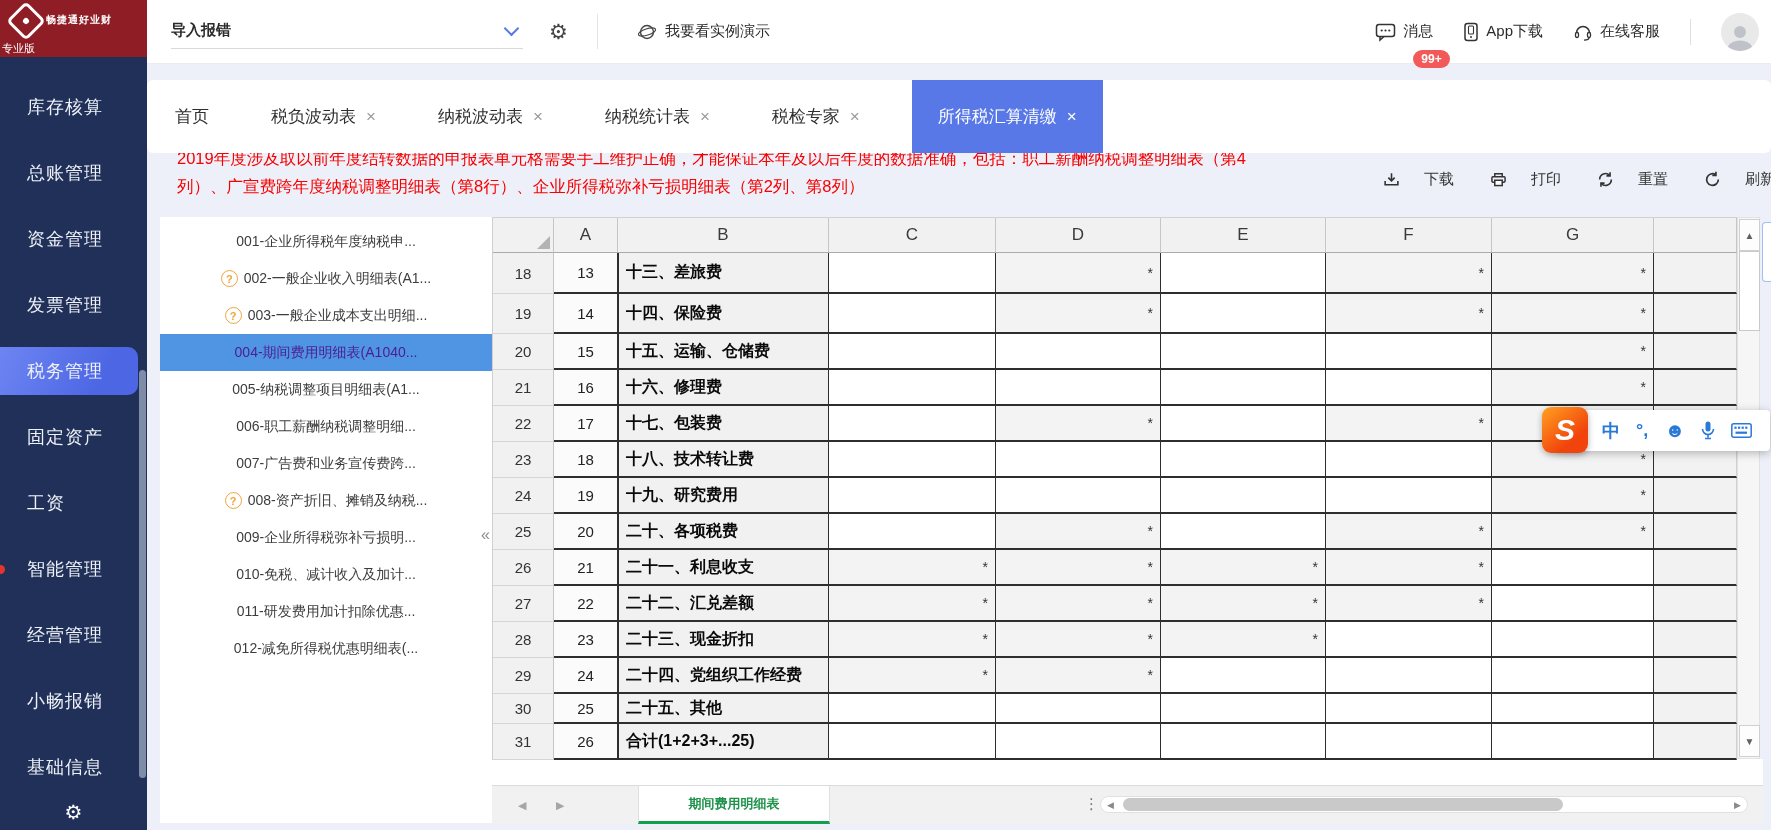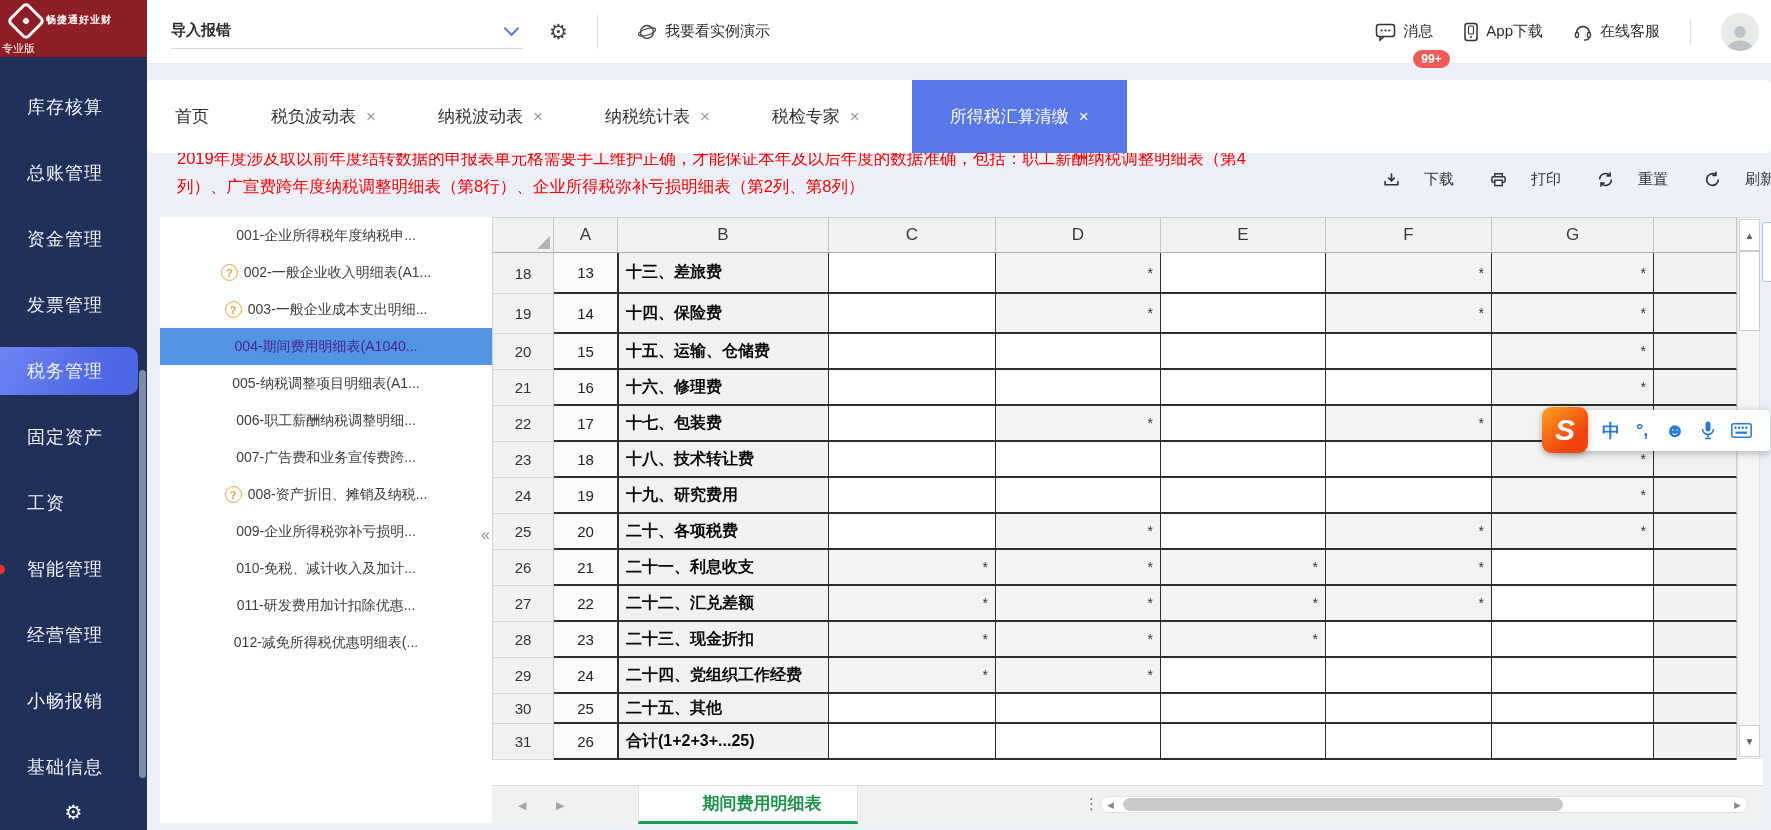--- a/index.html
+++ b/index.html
@@ -37,31 +37,31 @@
   .badge{position:absolute;left:38px;top:-12px;background:#f25a5a;color:#fff;font-size:12px;font-weight:bold;
          padding:2px 8px;border-radius:10px;white-space:nowrap;margin-top:40px;}
   .top-div2{width:1px;height:26px;background:#e0e0e0;}
   .avatar{width:38px;height:38px;border-radius:50%;background:#e9e9e9;overflow:hidden;display:flex;align-items:flex-end;justify-content:center;cursor:pointer;}
 
   
   .tabbar{position:absolute;left:147px;top:80px;width:1624px;height:73px;background:#fff;display:flex;align-items:stretch;z-index:9;border-radius:6px;}
   .tab{display:flex;align-items:center;gap:10px;padding:0 10px;margin-right:42px;font-size:17px;color:#2f2f2f;cursor:pointer;white-space:nowrap;}
   .tab:first-child{margin-left:18px;}
   .tab .tab-close{color:#9a9a9a;font-size:17px;}
-  .tab.active{background:#5878e8;color:#fff;padding:0 38px;margin-right:4px;align-items:center;}
+  .tab.active{background:#5878e8;color:#fff;padding:0 26px;margin-right:4px;align-items:center;}
   .tab.active .tab-close{color:#fff;}
 
   
   .notice{position:absolute;left:177px;top:144px;width:1200px;font-size:16.5px;line-height:28px;color:#f70000;z-index:5;}
   .actions{position:absolute;left:1383px;top:170px;display:flex;gap:36px;z-index:6;}
   .action-btn{display:flex;align-items:center;gap:24px;font-size:15px;color:#333;cursor:pointer;white-space:nowrap;}
   .action-btn svg{display:block;}
 
   
-  .form-panel{position:absolute;left:160px;top:217px;width:332px;height:547px;background:#fff;z-index:4;box-sizing:border-box;}
+  .form-panel{position:absolute;left:160px;top:217px;width:332px;height:547px;background:#fff;z-index:4;padding-top:6px;box-sizing:border-box;}
   .form-item{height:37px;display:flex;align-items:center;justify-content:center;gap:6px;font-size:14px;color:#3d3d3d;
              cursor:pointer;white-space:nowrap;overflow:hidden;}
   .form-item.selected{background:#4f95e3;color:#4c1d95;}
   .help-icon{flex:none;width:15px;height:15px;border-radius:50%;border:1px solid #f0a43c;color:#f0a43c;
              font-size:11px;font-weight:bold;display:flex;align-items:center;justify-content:center;}
   .collapse-handle{position:absolute;left:477px;top:506px;width:17px;height:58px;display:flex;align-items:center;justify-content:center;
              color:#8c8c8c;font-size:16px;z-index:6;cursor:pointer;}
 
   
   .sheet{position:absolute;left:492px;top:217px;display:grid;z-index:3;background:#fff;
@@ -85,21 +85,21 @@
   .vs-btn{position:absolute;left:1px;width:19px;height:30px;background:#fdfdfd;border:1px solid #d0d0d0;
           display:flex;align-items:center;justify-content:center;font-size:10px;color:#606060;cursor:pointer;}
   .vs-up{top:1px;} .vs-down{bottom:1px;}
   .vs-thumb{position:absolute;left:1px;top:33px;width:19px;height:78px;background:#fff;border:1px solid #c9c9c9;cursor:pointer;}
   .white-strip{position:absolute;left:160px;top:759px;width:1603px;height:64px;background:#fff;z-index:2;}
   .footer{position:absolute;left:492px;top:785px;width:1271px;height:38px;background:#f1f1f1;border-top:1px solid #dcdcdc;z-index:4;}
   .fa{position:absolute;top:0;height:38px;display:flex;align-items:center;font-size:11px;color:#a5a5a5;cursor:pointer;}
   .fa1{left:26px;} .fa2{left:64px;}
   .sheet-tab{position:absolute;left:146px;top:0;width:190px;height:35px;background:#fff;border-bottom:3px solid #12a04e;
              border-left:1px solid #e0e0e0;border-right:1px solid #e0e0e0;display:flex;align-items:center;justify-content:center;
-             font-size:17px;font-weight:bold;color:#1c9149;cursor:pointer;padding-left:28px;}
+             font-size:13px;font-weight:bold;color:#1c9149;cursor:pointer;}
   .foot-dots{position:absolute;left:592px;top:9px;font-size:15px;color:#777;cursor:pointer;}
   .hscroll{position:absolute;left:608px;top:10px;width:648px;height:17px;background:#fff;border:1px solid #e0e0e0;border-radius:9px;box-sizing:border-box;}
   .hs-btn{position:absolute;top:0;height:15px;display:flex;align-items:center;font-size:9px;color:#8a8a8a;cursor:pointer;}
   .hs-left{left:6px;} .hs-right{right:6px;}
   .hs-thumb{position:absolute;left:22px;top:1px;width:440px;height:13px;border-radius:7px;background:#c9c9c9;cursor:pointer;}
 
   
   .ime{position:absolute;left:1556px;top:410px;width:214px;height:41px;background:#fff;border-radius:4px;
        box-shadow:0 2px 10px rgba(0,0,0,.28);z-index:30;display:flex;align-items:center;gap:16px;padding-left:46px;box-sizing:border-box;}
   .sogou-logo{position:absolute;left:-14px;top:-3px;width:46px;height:46px;border-radius:9px;

